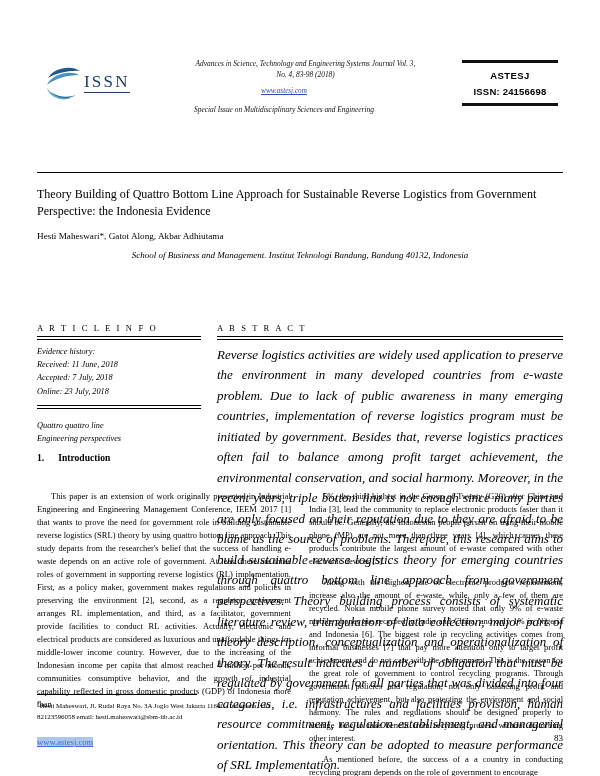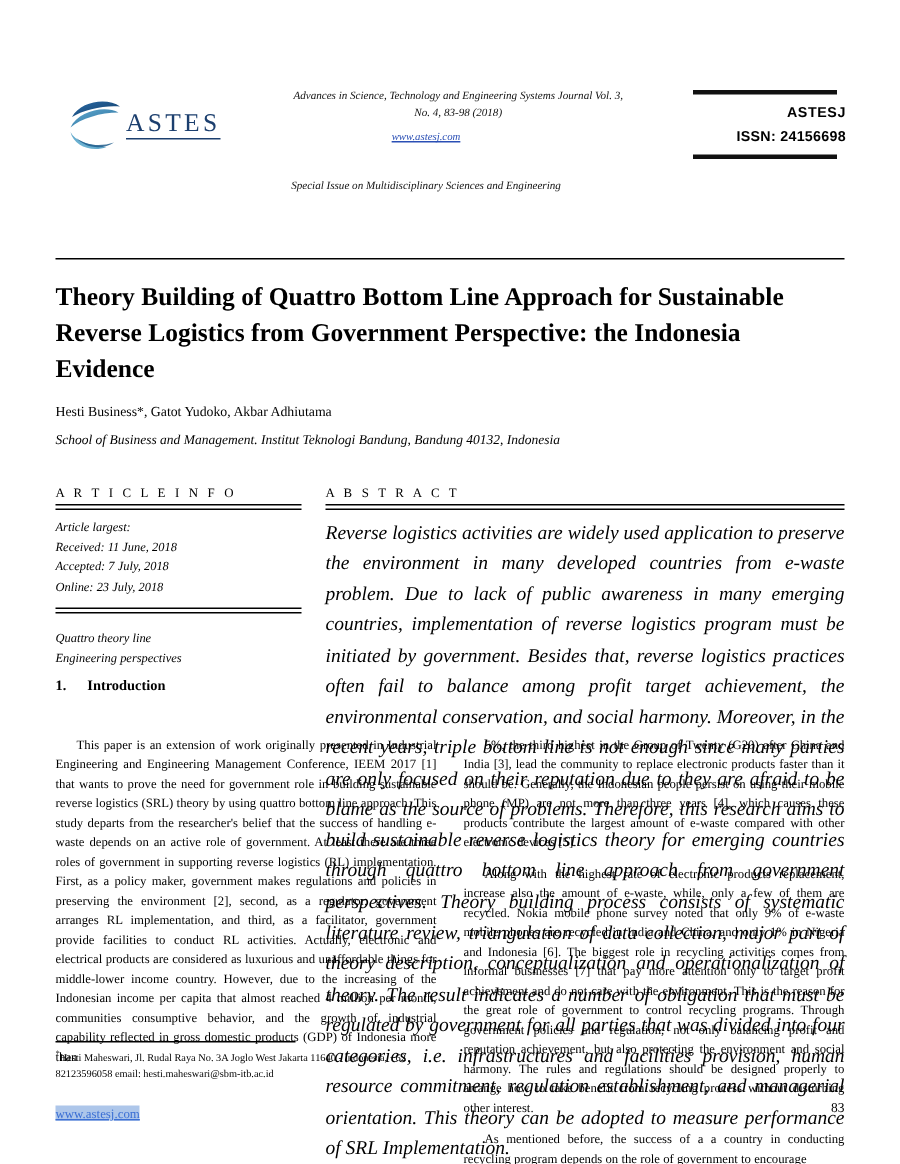--- a/index.html
+++ b/index.html
@@ -69,29 +69,29 @@
     font-size: 7.2px;
     color: #2a4fb5;
     text-decoration: underline;
     margin-top: 7px;
     display: block;
   }
   .journal-special {
     font-family: "Liberation Serif", serif;
     font-style: italic;
     font-size: 7.4px;
-    margin-top: 24px;
+    margin-top: 10px;
     color: #111;
   }
   .astesj-box {
     position: absolute;
     right: 36px;
     top: 2px;
     width: 108px;
-    text-align: right;
+    text-align: center;
   }
   .astesj-rule {
     height: 3px;
     background: #111;
     margin: 0 6px;
   }
   .astesj-name {
     font-family: "Liberation Sans", sans-serif;
     font-weight: bold;
     font-size: 9.5px;
@@ -114,35 +114,36 @@
     border-top: 1.1px solid #000;
   }
   .title-block {
     position: absolute;
     left: 37px;
     right: 37px;
     top: 186px;
   }
   .paper-title {
     font-family: "Liberation Serif", serif;
-    font-weight: bold;
-    font-size: 17px;
+    font-weight: normal;
+    font-size: 12px;
     line-height: 1.42;
     margin: 0 0 11px 0;
   }
   .authors {
     font-family: "Liberation Serif", serif;
     font-size: 9.2px;
     margin: 0 0 9px 0;
   }
   .affiliation {
     font-family: "Liberation Serif", serif;
     font-style: italic;
     font-size: 9px;
     margin: 0;
+    text-align: center;
   }
 
   
   .info-area {
     position: absolute;
     left: 37px;
     right: 37px;
     top: 276px;
     margin-top: 47px;
   }
@@ -282,59 +283,59 @@
               <stop offset="0%" stop-color="#7fc3dd"></stop>
               <stop offset="100%" stop-color="#3d86b4"></stop>
             </linearGradient>
           </defs>
           <path d="M3 14 C9 3, 27 1, 35 7 C25 6, 11 9, 3 14 Z" fill="url(#g1)"></path>
           <path d="M2 21 C7 10, 25 6, 34 11 C22 11, 9 15, 2 21 Z" fill="url(#g2)"></path>
           <path d="M2 24 C4 33, 16 38, 26 34 C14 33, 5 30, 2 24 Z" fill="url(#g3)"></path>
           <path d="M6 28 C12 35, 24 36, 31 31 C22 34, 12 33, 6 28 Z" fill="#1f5c8b" opacity="0.85"></path>
         </svg>
       </span>
-      <span class="logo-text">ASTES</span>
+      <span class="logo-text">ISSN</span>
     </div>
 
     <div class="header-center">
       <div class="journal-line">Advances in Science, Technology and Engineering Systems Journal Vol. 3, No. 4, 83-98 (2018)</div>
       <a class="journal-url" href="#">www.astesj.com</a>
       <div class="journal-special">Special Issue on Multidisciplinary Sciences and Engineering</div>
     </div>
 
     <div class="astesj-box">
       <div class="astesj-rule"></div>
       <div class="astesj-name">ASTESJ</div>
       <div class="astesj-issn">ISSN: 24156698</div>
       <div class="astesj-rule"></div>
     </div>
   </div>
 
   <div class="title-rule"></div>
 
   <div class="title-block">
     <h1 class="paper-title">Theory Building of Quattro Bottom Line Approach for Sustainable Reverse Logistics from Government Perspective: the Indonesia Evidence</h1>
-    <div class="authors">Hesti Business*, Gatot Yudoko, Akbar Adhiutama</div>
+    <div class="authors">Hesti Maheswari*, Gatot Along, Akbar Adhiutama</div>
     <div class="affiliation">School of Business and Management. Institut Teknologi Bandung, Bandung 40132, Indonesia</div>
   </div>
 
   <div class="info-area">
     <div class="cols">
       <div class="col-info">
         <div class="sec-head">A R T I C L E   I N F O</div>
         <div class="dbl-rule"></div>
         <div class="info-body">
-          <span class="lbl">Article largest:</span>
+          <span class="lbl">Evidence history:</span>
           <span class="lbl">Received: 11 June, 2018</span>
           <span class="lbl">Accepted: 7 July, 2018</span>
           <span class="lbl">Online: 23 July, 2018</span>
         </div>
         <div class="hist-rule"></div>
         <div class="info-body">
-          <span class="lbl">Quattro theory line</span>
+          <span class="lbl">Quattro quattro line</span>
           <span class="lbl">Engineering perspectives</span>
         </div>
       </div>
 
       <div class="col-abs">
         <div class="sec-head">A B S T R A C T</div>
         <div class="dbl-rule"></div>
         <div class="abs-body">Reverse logistics activities are widely used application to preserve the environment in many developed countries from e-waste problem. Due to lack of public awareness in many emerging countries, implementation of reverse logistics program must be initiated by government. Besides that, reverse logistics practices often fail to balance among profit target achievement, the environmental conservation, and social harmony. Moreover, in the recent years, triple bottom line is not enough since many parties are only focused on their reputation due to they are afraid to be blame as the source of problems. Therefore, this research aims to build sustainable reverse logistics theory for emerging countries through quattro bottom line approach from government perspectives.  Theory building process consists of systematic literature review, triangulation of data collection, major part of theory description, conceptualization and operationalization of theory. The result indicates a number of obligation that must be regulated by government for all parties that was divided into four categories, i.e. infrastructures and facilities provision, human resource commitment, regulation establishment, and managerial orientation. This theory can be adopted to measure performance of SRL Implementation.</div>
         <div class="abs-bottom-rule"></div>
       </div>

